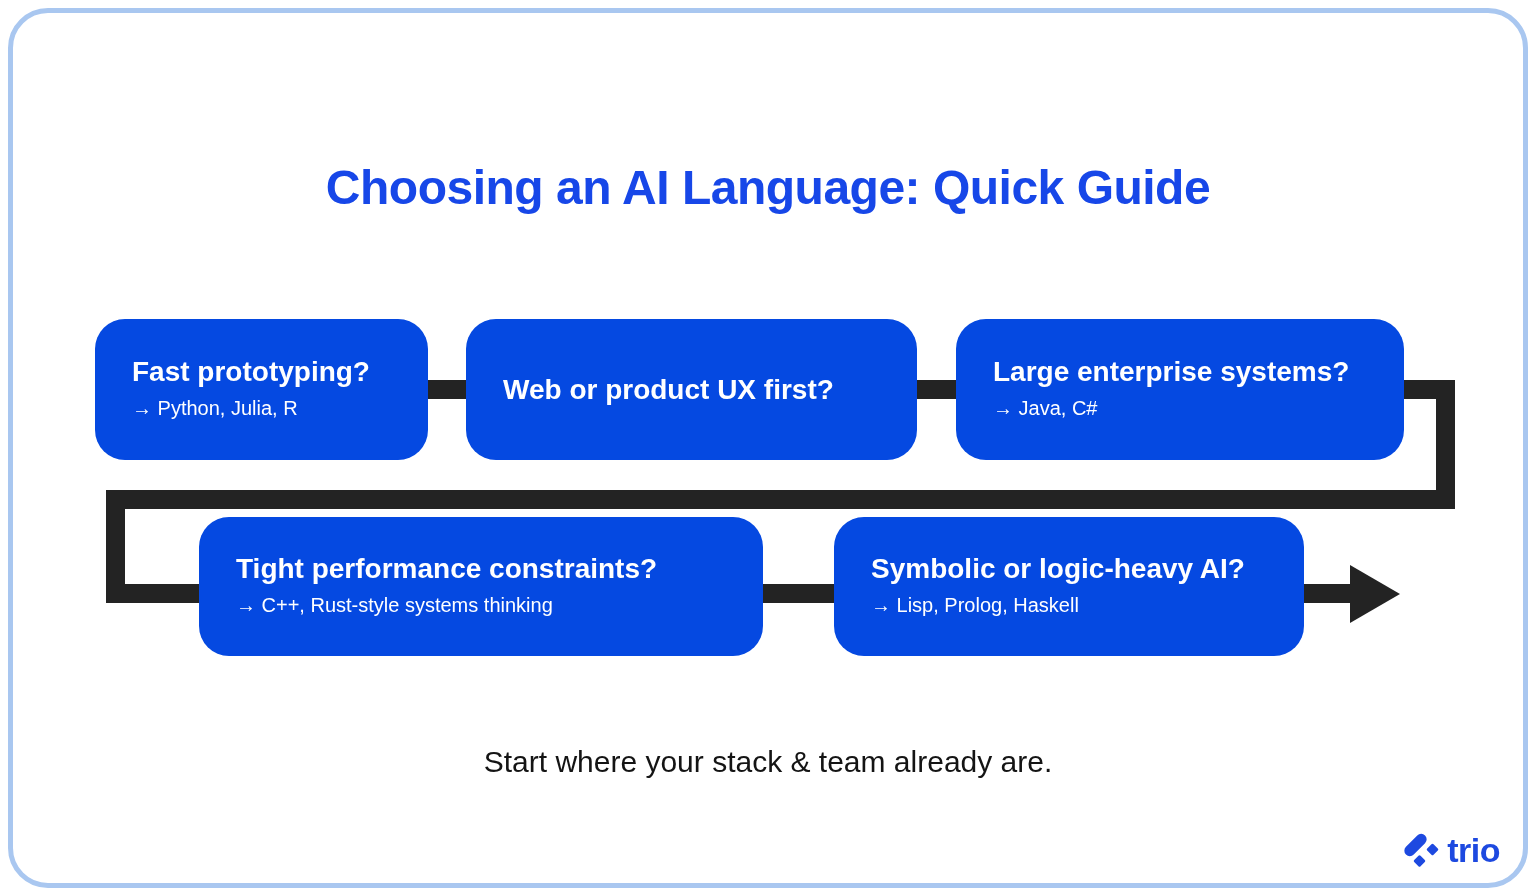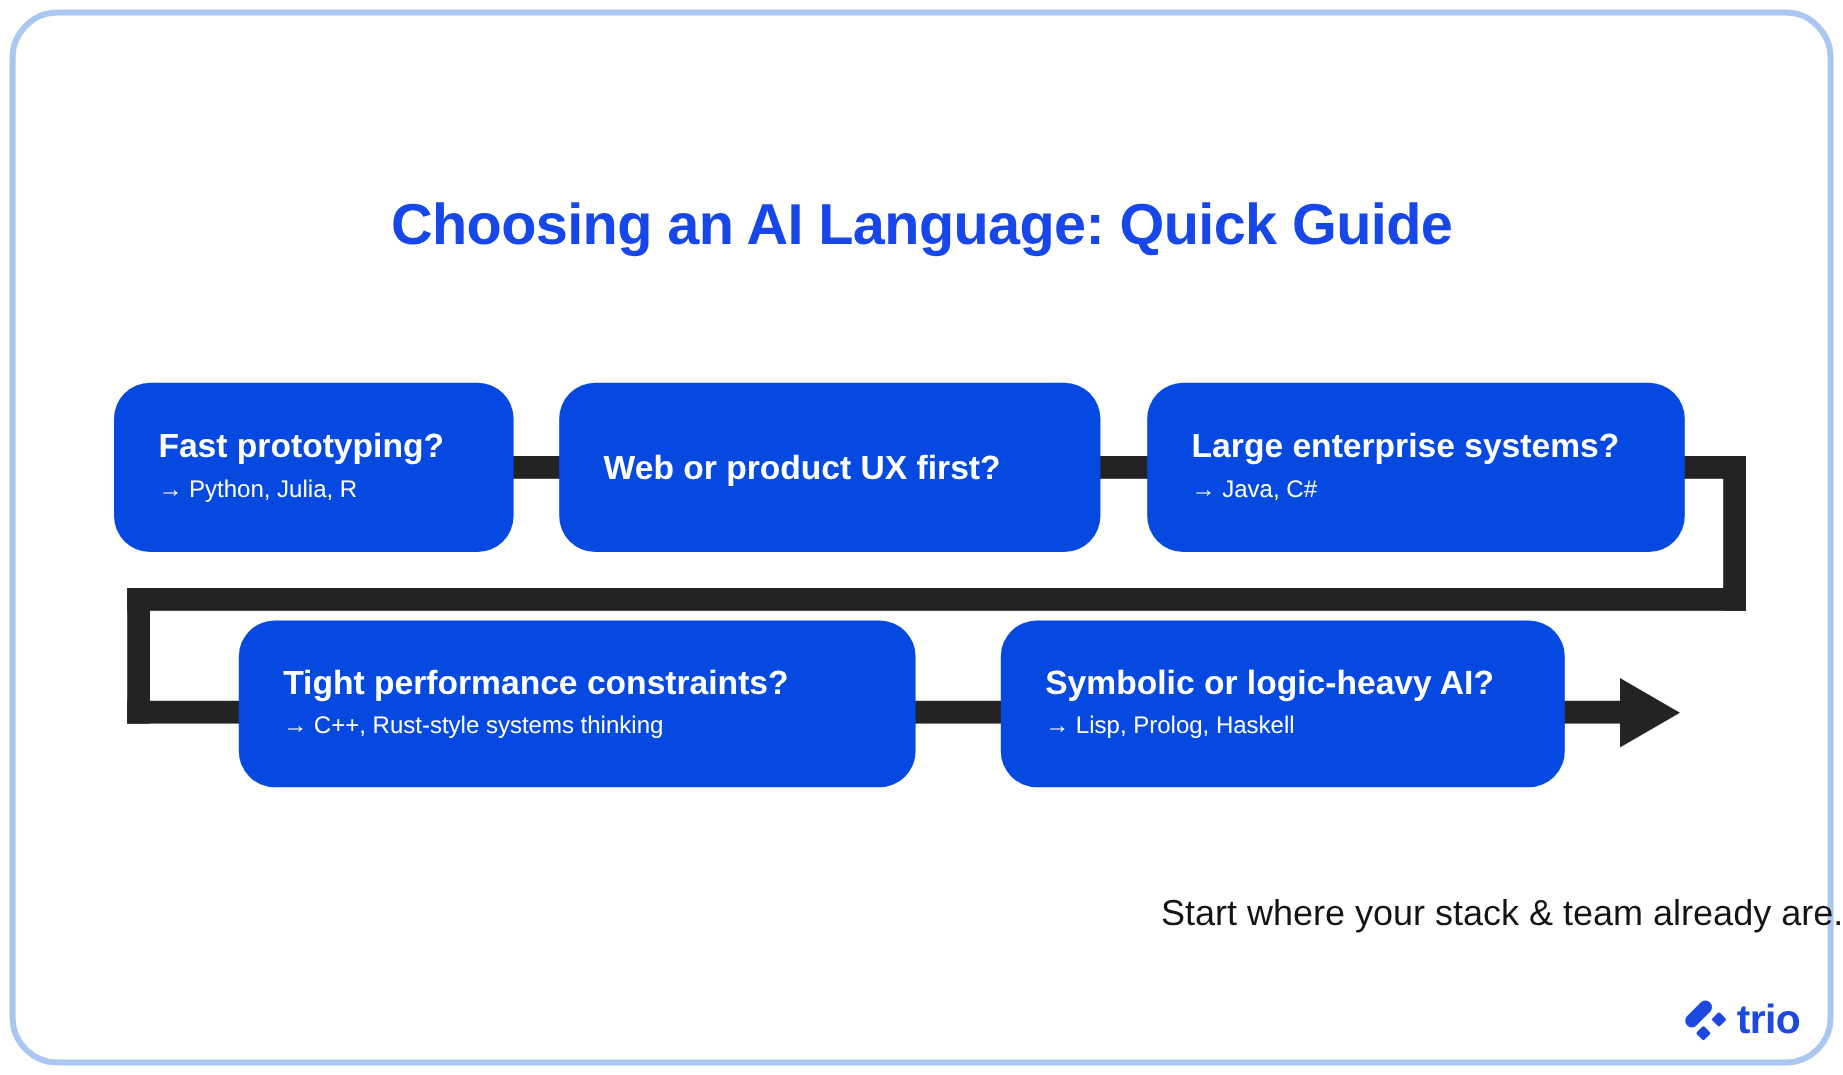--- a/index.html
+++ b/index.html
@@ -87,21 +87,21 @@
   }
   .box-answer {
     font-size: 20px;
     font-weight: normal;
     line-height: 37px;
     white-space: nowrap;
   }
   .tagline {
     position: absolute;
     left: 0; top: 745px; width: 100%;
-    text-align: right;
+    text-align: center;
     font-size: 30px;
     color: var(--taglineText);
   }
   .brand-logo {
     position: absolute;
     right: 36px; bottom: 26px;
     display: flex;
     align-items: flex-end;
     gap: 5px;
     z-index: 2;

